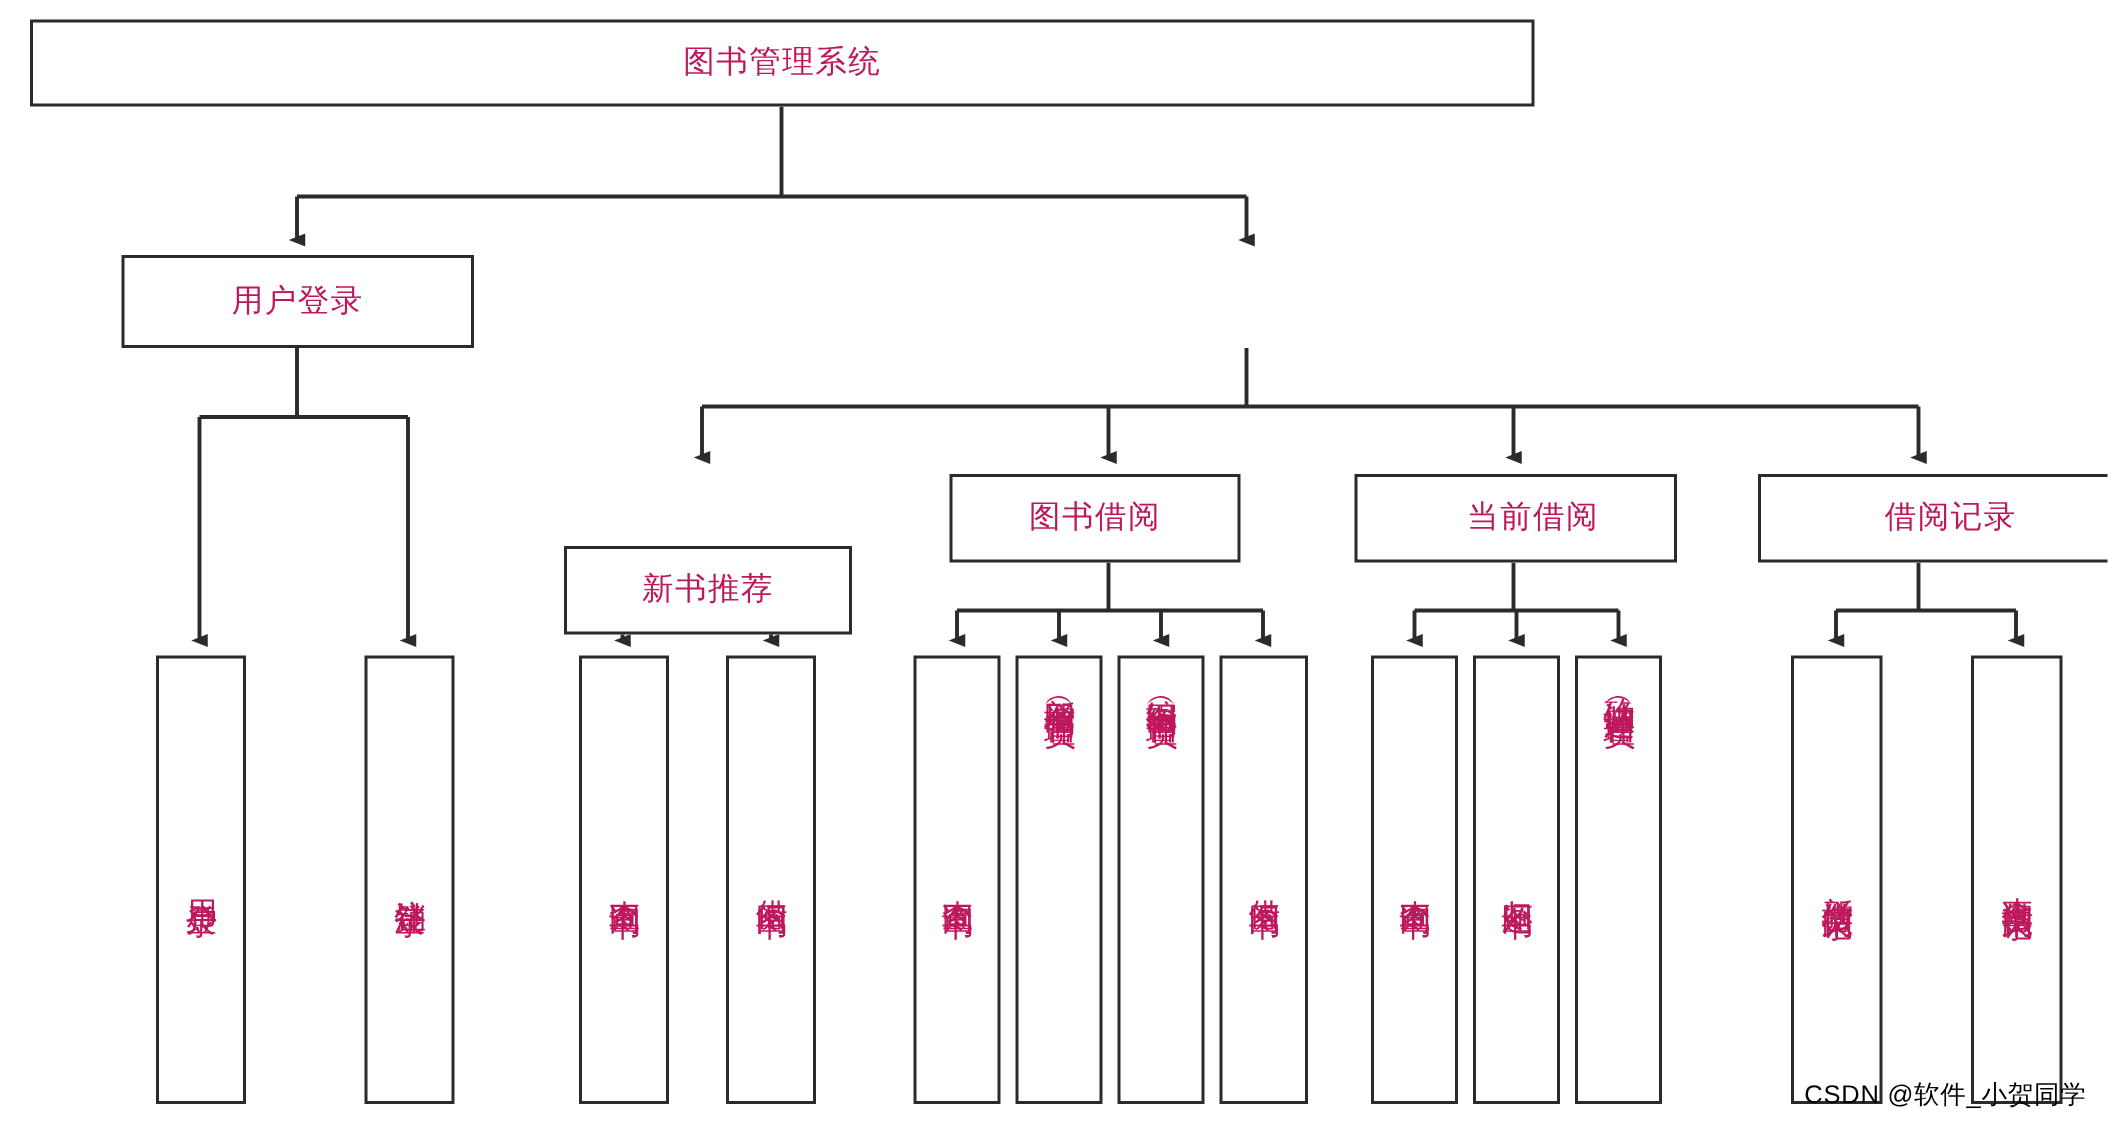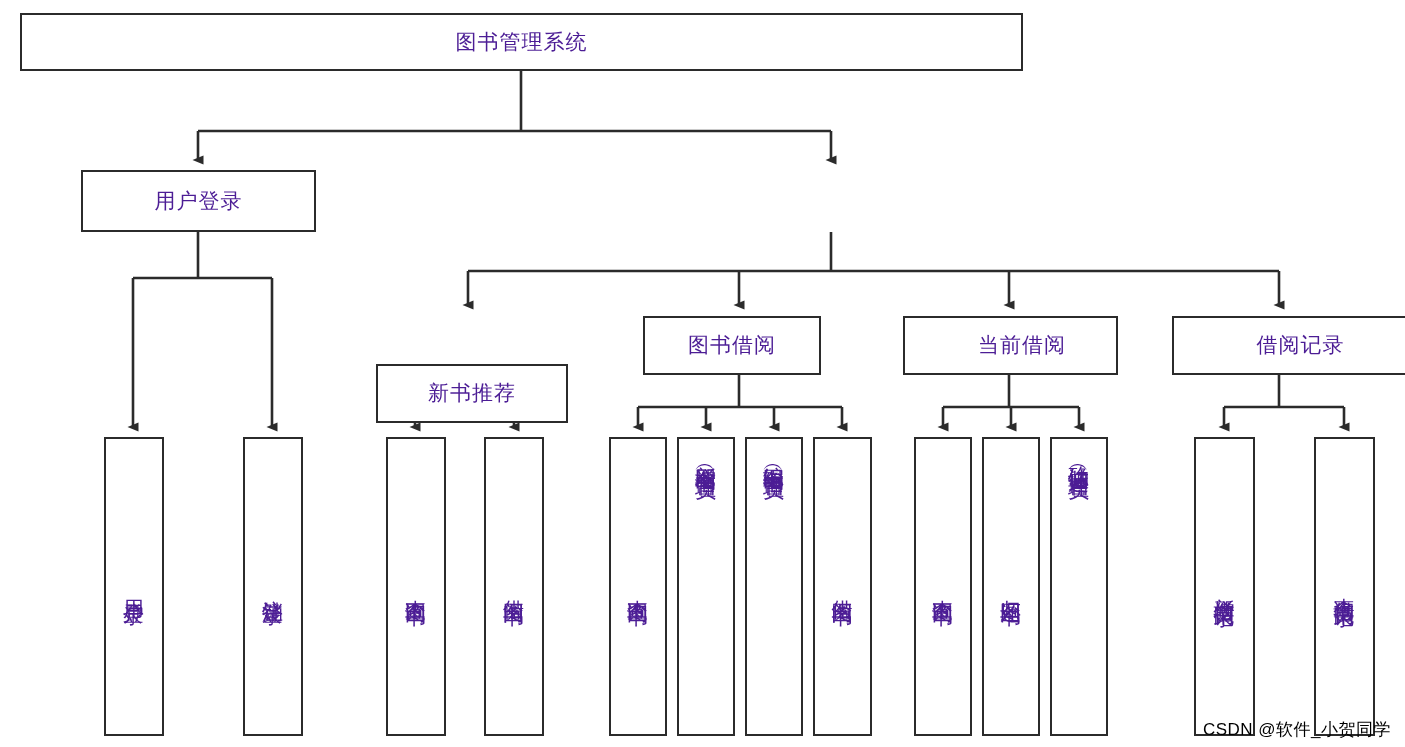--- a/index.html
+++ b/index.html
@@ -33,21 +33,21 @@
     display: flex;
     align-items: center;
     justify-content: center;
     color: #1a1a1a;
   }
   .node-label {
     font-size: 21px;
     line-height: 1.15;
     letter-spacing: 1px;
     white-space: nowrap;
-    color: #4c1d95;
+    color: #be185d;
   }
   .node.vertical {
     align-items: flex-start;
     justify-content: center;
     padding-top: 10px;
   }
   .node.vertical .node-label {
     writing-mode: vertical-rl;
     text-orientation: upright;
     font-size: 21px;
@@ -130,21 +130,21 @@
     <span class="node-label">图书管理系统</span>
   </div>
 
   <div class="node" style="left:81px; top:170px; width:235px; height:62px;">
     <span class="node-label">用户登录</span>
   </div>
 
   <div class="node" style="left:376px; top:316px; width:192px; height:59px;margin-top:48px;">
     <span class="node-label">新书推荐</span>
   </div>
-  <div class="node" style="left:633px; top:316px; width:178px; height:59px;margin-left:10px;">
+  <div class="node" style="left:633px; top:316px; width:194px; height:59px;">
     <span class="node-label">图书借阅</span>
   </div>
   <div class="node" style="left:903px; top:316px; width:215px; height:59px;padding-left:23px;">
     <span class="node-label">当前借阅</span>
   </div>
   <div class="node" style="left:1172px; top:316px; width:257px; height:59px;">
     <span class="node-label">借阅记录</span>
   </div>
 
   <div class="node vertical vcenter" style="left:104px; top:437px; width:60px; height:299px;">

